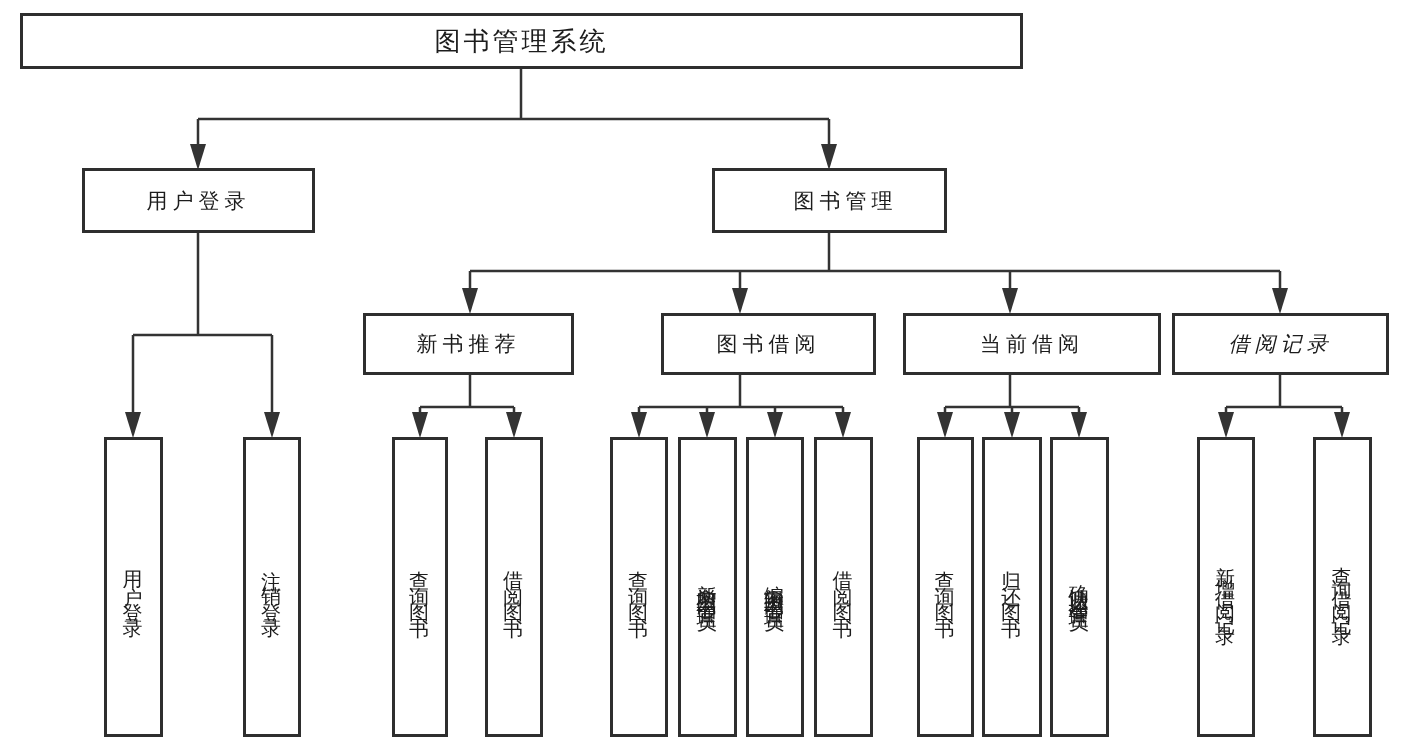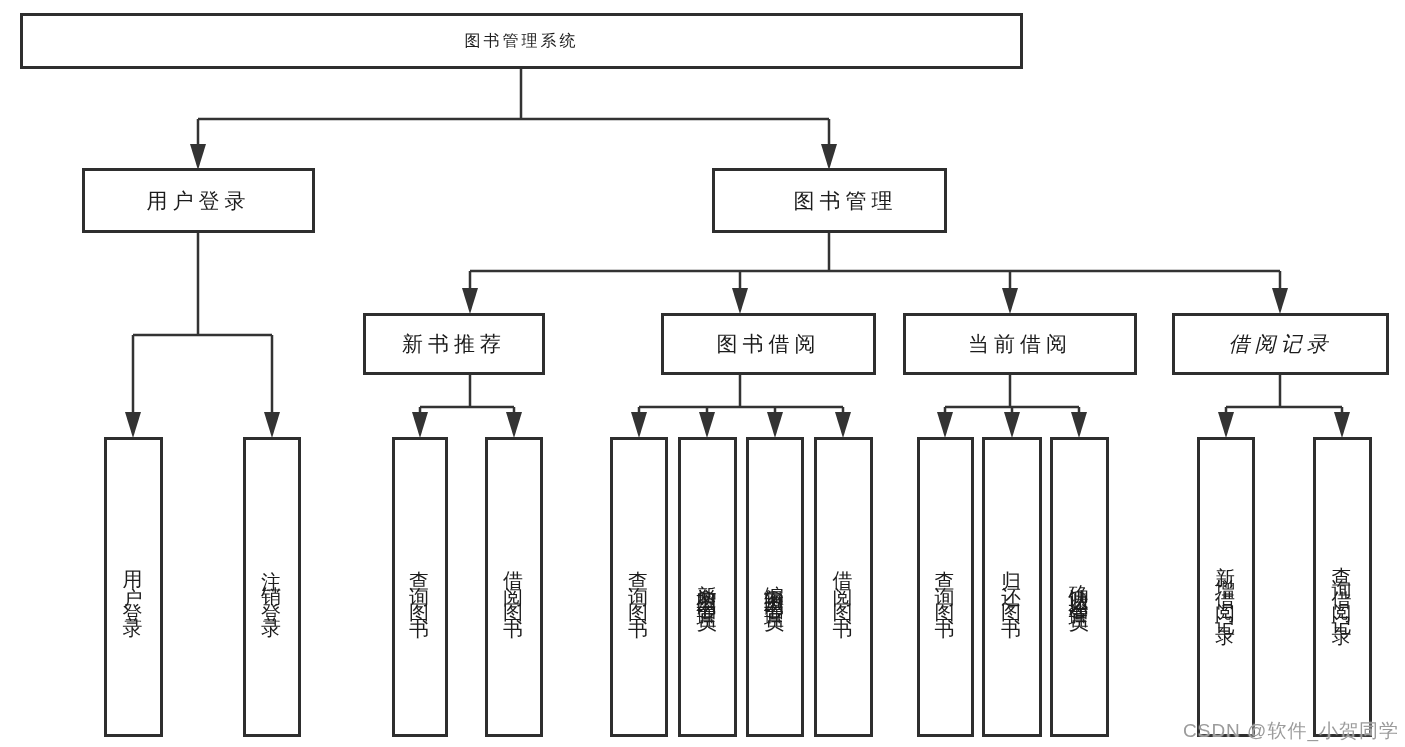--- a/index.html
+++ b/index.html
@@ -23,21 +23,21 @@
     border: 3px solid #2e2e2e;
     background: #ffffff;
     display: flex;
     align-items: center;
     justify-content: center;
     color: #1c1c1c;
     text-align: center;
     z-index: 2;
   }
   .hbox { font-size: 21px; letter-spacing: 5px; }
-  .root-box { font-size: 16px; letter-spacing: 3px; }
+  .root-box { font-size: 26px; letter-spacing: 3px; }
   .vbox {
     writing-mode: vertical-rl;
     text-orientation: mixed;
     font-size: 20px;
     letter-spacing: 14px;
   }
   .vbox .vlabel { display: block; }
   #watermark {
     position: absolute;
     left: 1183px;
@@ -104,27 +104,27 @@
     <span>图书管理系统</span>
   </div>
 
   <div class="box hbox" style="left:82px; top:168px; width:233px; height:65px;">
     <span>用户登录</span>
   </div>
   <div class="box hbox" style="left:712px; top:168px; width:235px; height:65px;padding-left:32px;">
     <span>图书管理</span>
   </div>
 
-  <div class="box hbox" style="left:363px; top:313px; width:182px; height:62px;">
+  <div class="box hbox" style="left:363px; top:313px; width:211px; height:62px;">
     <span>新书推荐</span>
   </div>
   <div class="box hbox" style="left:632px; top:313px; width:215px; height:62px;margin-left:29px;">
     <span>图书借阅</span>
   </div>
-  <div class="box hbox" style="left:903px; top:313px; width:234px; height:62px;">
+  <div class="box hbox" style="left:903px; top:313px; width:258px; height:62px;">
     <span>当前借阅</span>
   </div>
   <div class="box hbox" style="left:1172px; top:313px; width:217px; height:62px;font-style:italic;">
     <span>借阅记录</span>
   </div>
 
   <div class="box vbox" style="left: 104px; top: 437px; width: 59px; height: 300px; letter-spacing: 16px;">
     <span class="vlabel">用户登录</span>
   </div>
   <div class="box vbox" style="left: 243px; top: 437px; width: 58px; height: 300px; letter-spacing: 16px;">
@@ -161,15 +161,14 @@
     <span class="vlabel">确认归还（管理员）</span>
   </div>
 
   <div class="box vbox" style="left: 1197px; top: 437px; width: 58px; height: 300px; letter-spacing: 12px;">
     <span class="vlabel">新增借阅记录</span>
   </div>
   <div class="box vbox" style="left: 1313px; top: 437px; width: 59px; height: 300px; letter-spacing: 12px;">
     <span class="vlabel">查询借阅记录</span>
   </div>
 
-  <div id="watermark">CSDN @软件_小贺同学</div>
 
 </div>
 
 </body></html>

